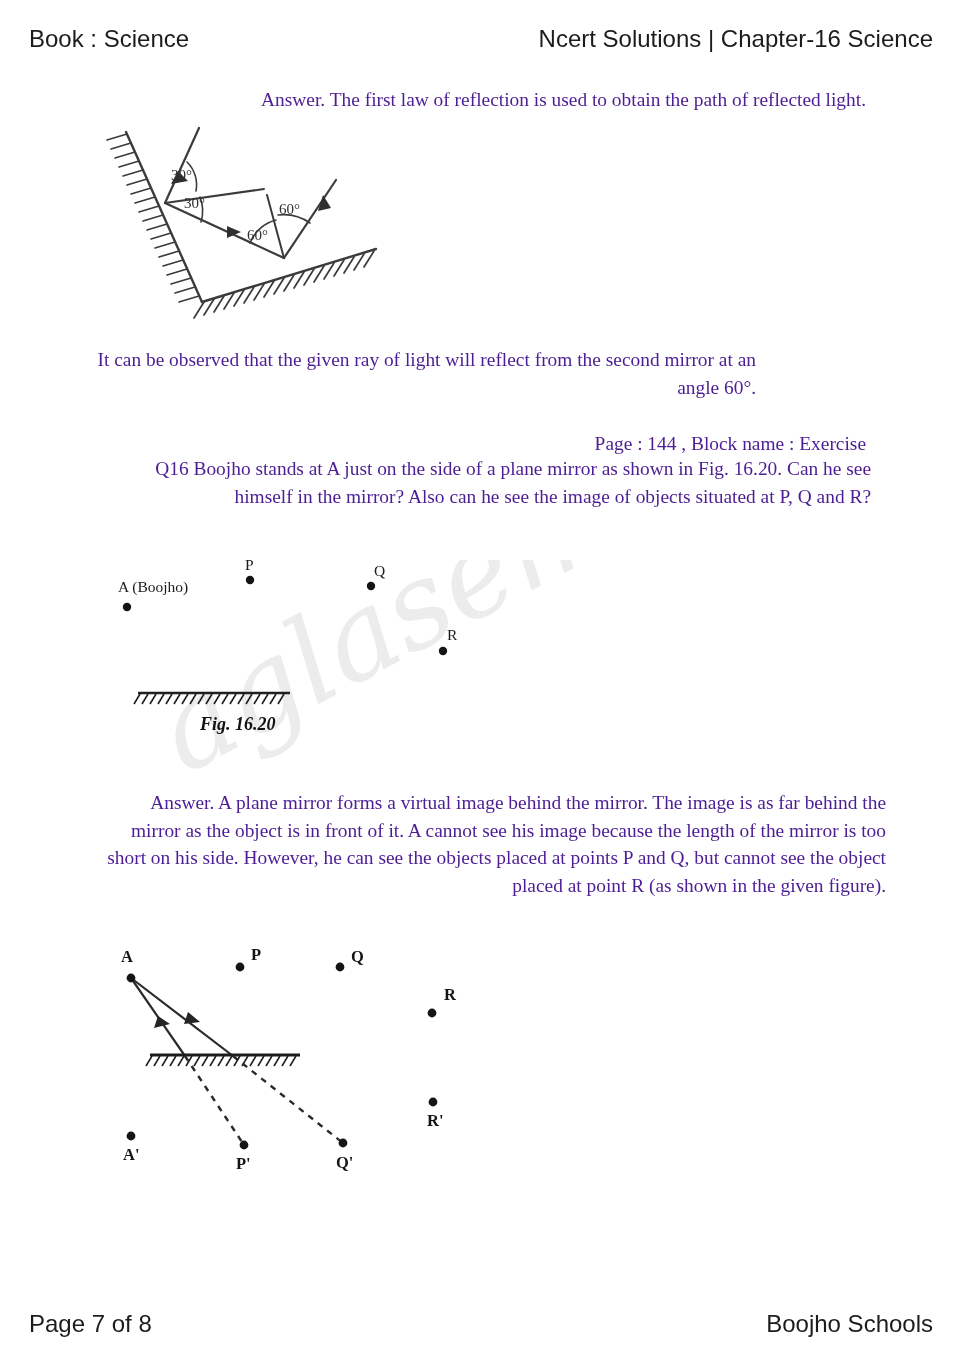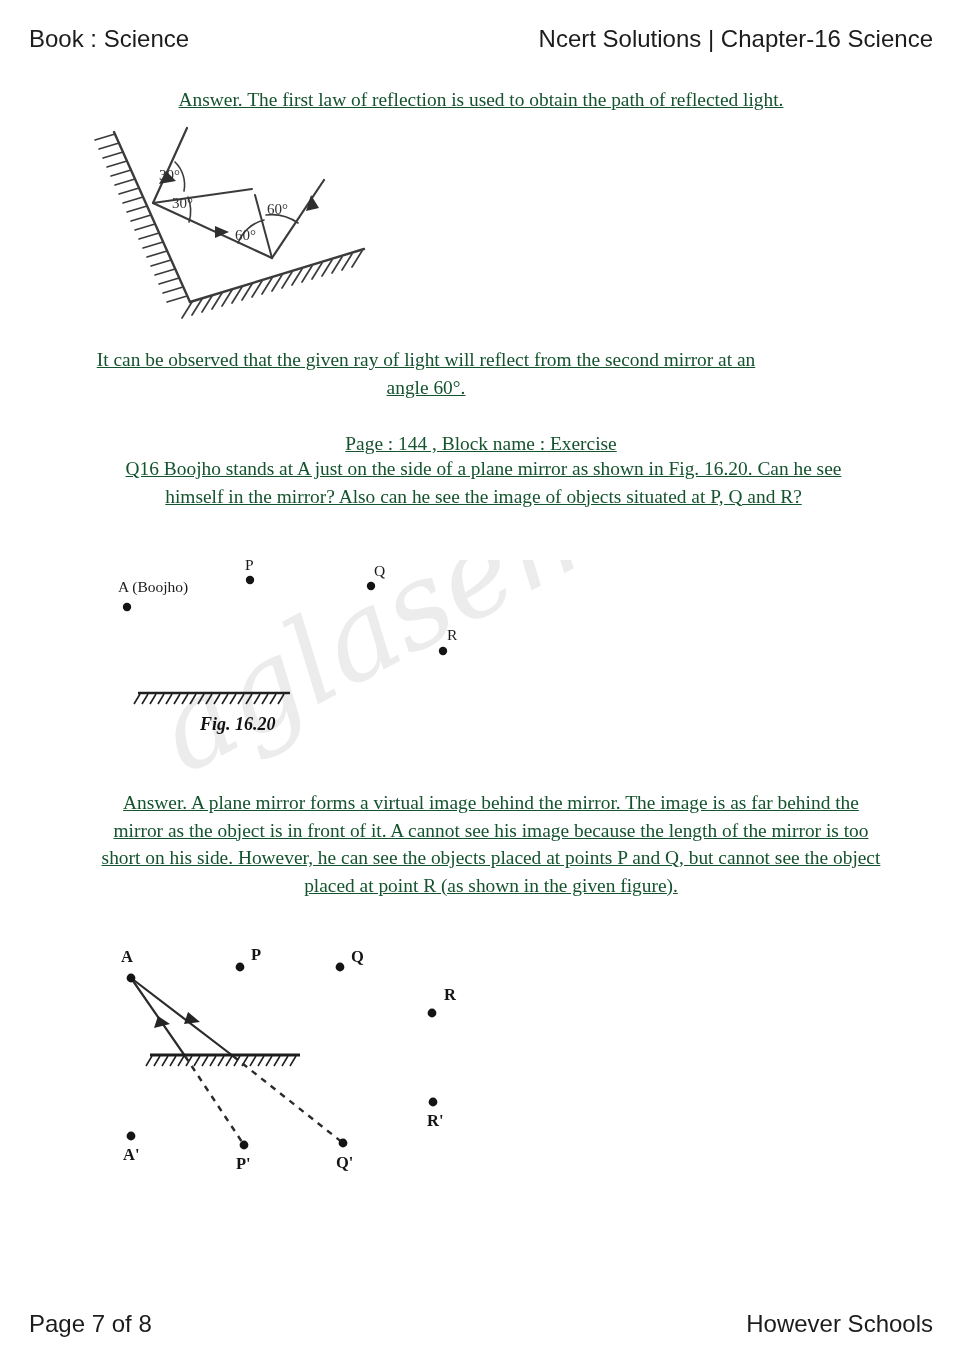--- a/index.html
+++ b/index.html
@@ -31,35 +31,34 @@
   #footer-right { right: 26px; top: 1310px; }
 
   
   .para {
     position: absolute;
     left: 96px;
     width: 770px;
     font-family: "Liberation Serif", serif;
     font-size: 19.4px;
     line-height: 27.5px;
-    color: #14532d;
-    text-align: center;
-    text-decoration: underline;
+    color: #4c1d95;
+    text-align: right;
   }
   #para-answer1   { top: 86px; }
   #para-observed  { top: 346px; width: 660px; }
   #para-page      { top: 430px; }
   #para-q16       { top: 455px; width: 775px; }
   #para-answer2   { top: 789px; width: 790px; }
 
   
   .figure {
     position: absolute;
   }
-  #figure-reflection { left: 92px;  top: 118px; }
+  #figure-reflection { left: 104px;  top: 118px; }
   #figure-1620       { left: 100px; top: 548px; }
   #figure-answer     { left: 100px; top: 938px; }
 
   .fig-svg { display: block; overflow: visible; }
 
   
   #watermark {
     position: absolute;
     left: 175px;
     top: 560px;
@@ -291,13 +290,13 @@
     <g font-family="Liberation Serif, serif" font-size="16.5" font-weight="bold" fill="#151515">
       <text x="23" y="222">A'</text>
       <text x="136" y="231">P'</text>
       <text x="236" y="230">Q'</text>
       <text x="327" y="188">R'</text>
     </g>
   </svg>
 </div>
 
 <div class="runhead" id="footer-left">Page 7 of 8</div>
-<div class="runhead" id="footer-right">However Schools</div>
+<div class="runhead" id="footer-right">Boojho Schools</div>
 
 </body></html>

